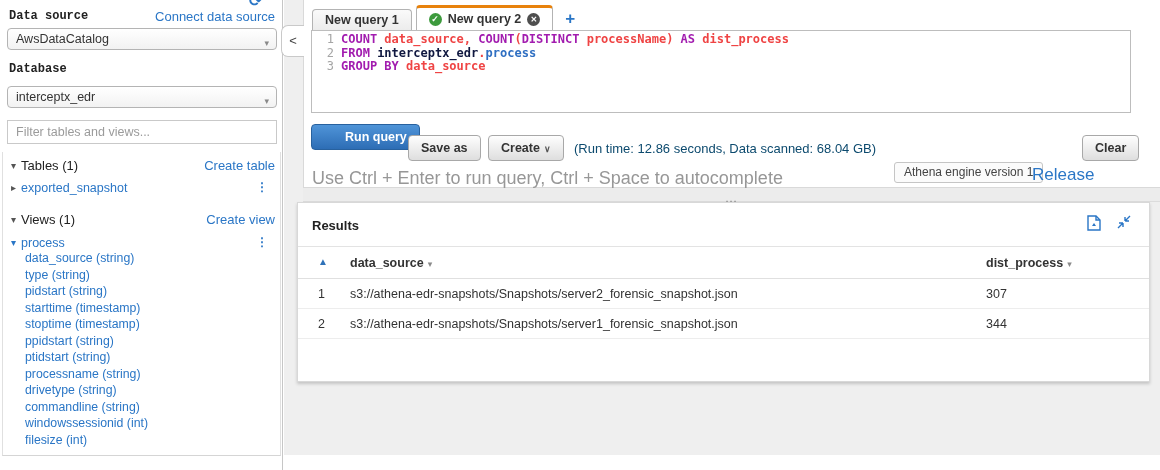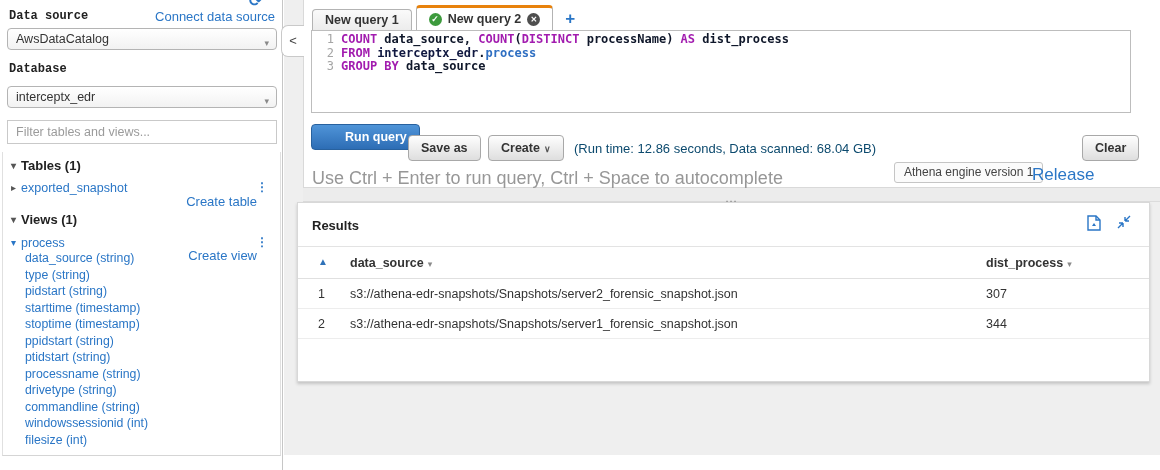--- a/index.html
+++ b/index.html
@@ -19,25 +19,25 @@
     background:linear-gradient(#ffffff,#f2f2f2);
     font-size:12.5px; color:#333; line-height:20px; padding:0 20px 12px 8px; cursor:pointer; }
   .dd-caret { position:absolute; right:7px; top:4px; font-size:9px; color:#888; }
   .filter-input { position:absolute; left:7px; top:120px; width:270px; height:24px;
     border:1px solid #c9c9c9; font-size:12.5px; color:#333; padding:0 8px;
     font-family:"Liberation Sans", sans-serif; }
   .filter-input::placeholder { color:#9b9b9b; }
   .tree-box { position:absolute; left:2px; top:152px; width:279px; height:304px;
     border-left:1px solid #e0e0e0; border-right:1px solid #e0e0e0; border-bottom:1px solid #d5d5d5; }
   .tree-row { position:absolute; left:0; width:100%; height:18px; font-size:13px; }
-  .tree-hdr { font-weight:bold; color:#222; }
+  .tree-hdr { font-weight:normal; color:#222; }
   .tw { position:absolute; left:8px; top:0; }
   .caret { font-size:10px; color:#555; margin-right:5px; vertical-align:1px; }
   .caret.blue { color:#2a76c6; }
-  .t-right { position:absolute; right:23px; top:0;margin-top:36px; }
+  .t-right { position:absolute; right:5px; top:0; }
   .kebab { position:absolute; right:12px; top:0; color:#2a76c6; font-weight:bold; font-size:12px; cursor:pointer; }
   .tree-link { color:#2a76c6; font-size:12.5px; cursor:pointer; }
   .col-item { position:absolute; left:22px; color:#2a76c6; font-size:12.3px; height:16.5px; cursor:pointer; }
 
   
   .main-bg { position:absolute; left:284px; top:0; width:876px; height:455px; background:#efefef; }
   .editor-card { position:absolute; left:303px; top:0; width:857px; height:188px;
     background:#fff; border-left:1px solid #d9d9d9; border-bottom:1px solid #d9d9d9; }
   .collapse-tab { position:absolute; left:281px; top:25px; width:23px; height:32px;
     background:#fff; border:1px solid #c9c9c9; border-right:none; border-radius:7px 0 0 7px;
@@ -55,21 +55,21 @@
     color:#fff; font-size:8px; line-height:13px; text-align:center; cursor:pointer; }
   .plus-btn { color:#2a76c6; font-size:17px; font-weight:bold; margin-left:8px; line-height:23px; cursor:pointer; }
 
   .editor-box { position:absolute; left:7px; top:30px; width:820px; height:83px;
     border:1px solid #bdbdbd; background:#fff; overflow:hidden;
     font-family:"DejaVu Sans Mono", monospace; font-size:12px; line-height:13.5px; padding-top:2px; }
   .code-line { white-space:pre; font-weight:bold; }
   .lnum { display:inline-block; width:22px; text-align:right; margin-right:7px;
     color:#a5a5a5; font-weight:normal; }
   .tok-k { color:#a21caf; }
-  .tok-p { color:#0f172a; }
+  .tok-p { color:#ef4444; }
   .tok-s { color:#101840; }
   .tok-v { color:#2f6fc2; }
 
   .btn { position:absolute; height:26px; border:1px solid #a8a8a8; border-radius:4px;
     background:linear-gradient(#fefefe,#dedede); font-size:12.5px; font-weight:bold; color:#333;
     font-family:"Liberation Sans", sans-serif; cursor:pointer; padding:0 12px; }
   .btn-run { left:7px; top:124px; background:linear-gradient(#4f94d8,#2d6db5);
     border-color:#28619e; color:#fff;padding-left:33px; }
   .btn-save { left:104px; top:135px; }
   .btn-create { left:184px; top:135px; }

